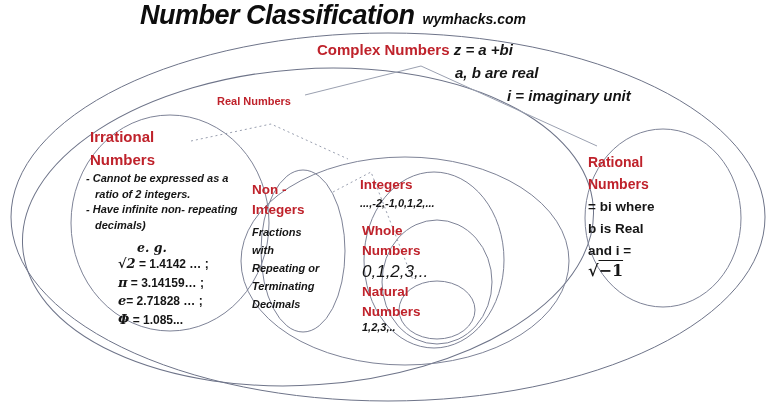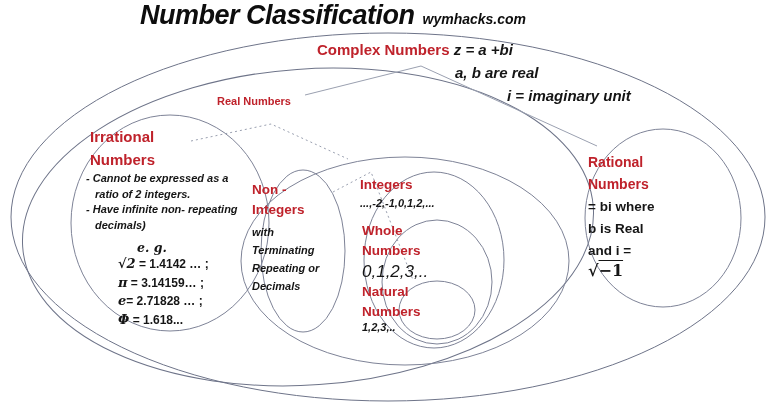--- a/index.html
+++ b/index.html
@@ -92,32 +92,33 @@
     <div>- Cannot be expressed as a</div>
     <div class="ind">ratio of 2 integers.</div>
     <div>- Have infinite non- repeating</div>
     <div class="ind">decimals)</div>
   </div>
   <div class="txt irr-eg">e. g.</div>
   <div class="txt irr-ex">
     <div><span class="sym">√2</span><span> =  1.4142 … ;</span></div>
     <div><span class="sym">π</span><span> =  3.14159… ;</span></div>
     <div><span class="sym">e</span><span>=  2.71828 … ;</span></div>
-    <div><span class="sym">Φ</span><span> =   1.618...</span></div>
+    <div><span class="sym">Φ</span><span> =   1.085...</span></div>
   </div>
 
 
   <div class="txt nonint-title red center">
     <div>Non -</div>
     <div>Integers</div>
   </div>
   <div class="txt nonint-desc center">
+    <div>Fractions</div>
     <div>with</div>
+    <div>Repeating or</div>
     <div>Terminating</div>
-    <div>Repeating or</div>
     <div>Decimals</div>
   </div>
 
   <div class="txt int-title red center">Integers</div>
   <div class="txt int-items center">...,-2,-1,0,1,2,...</div>
 
   <div class="txt whole-title red center">
     <div>Whole</div>
     <div>Numbers</div>
   </div>

